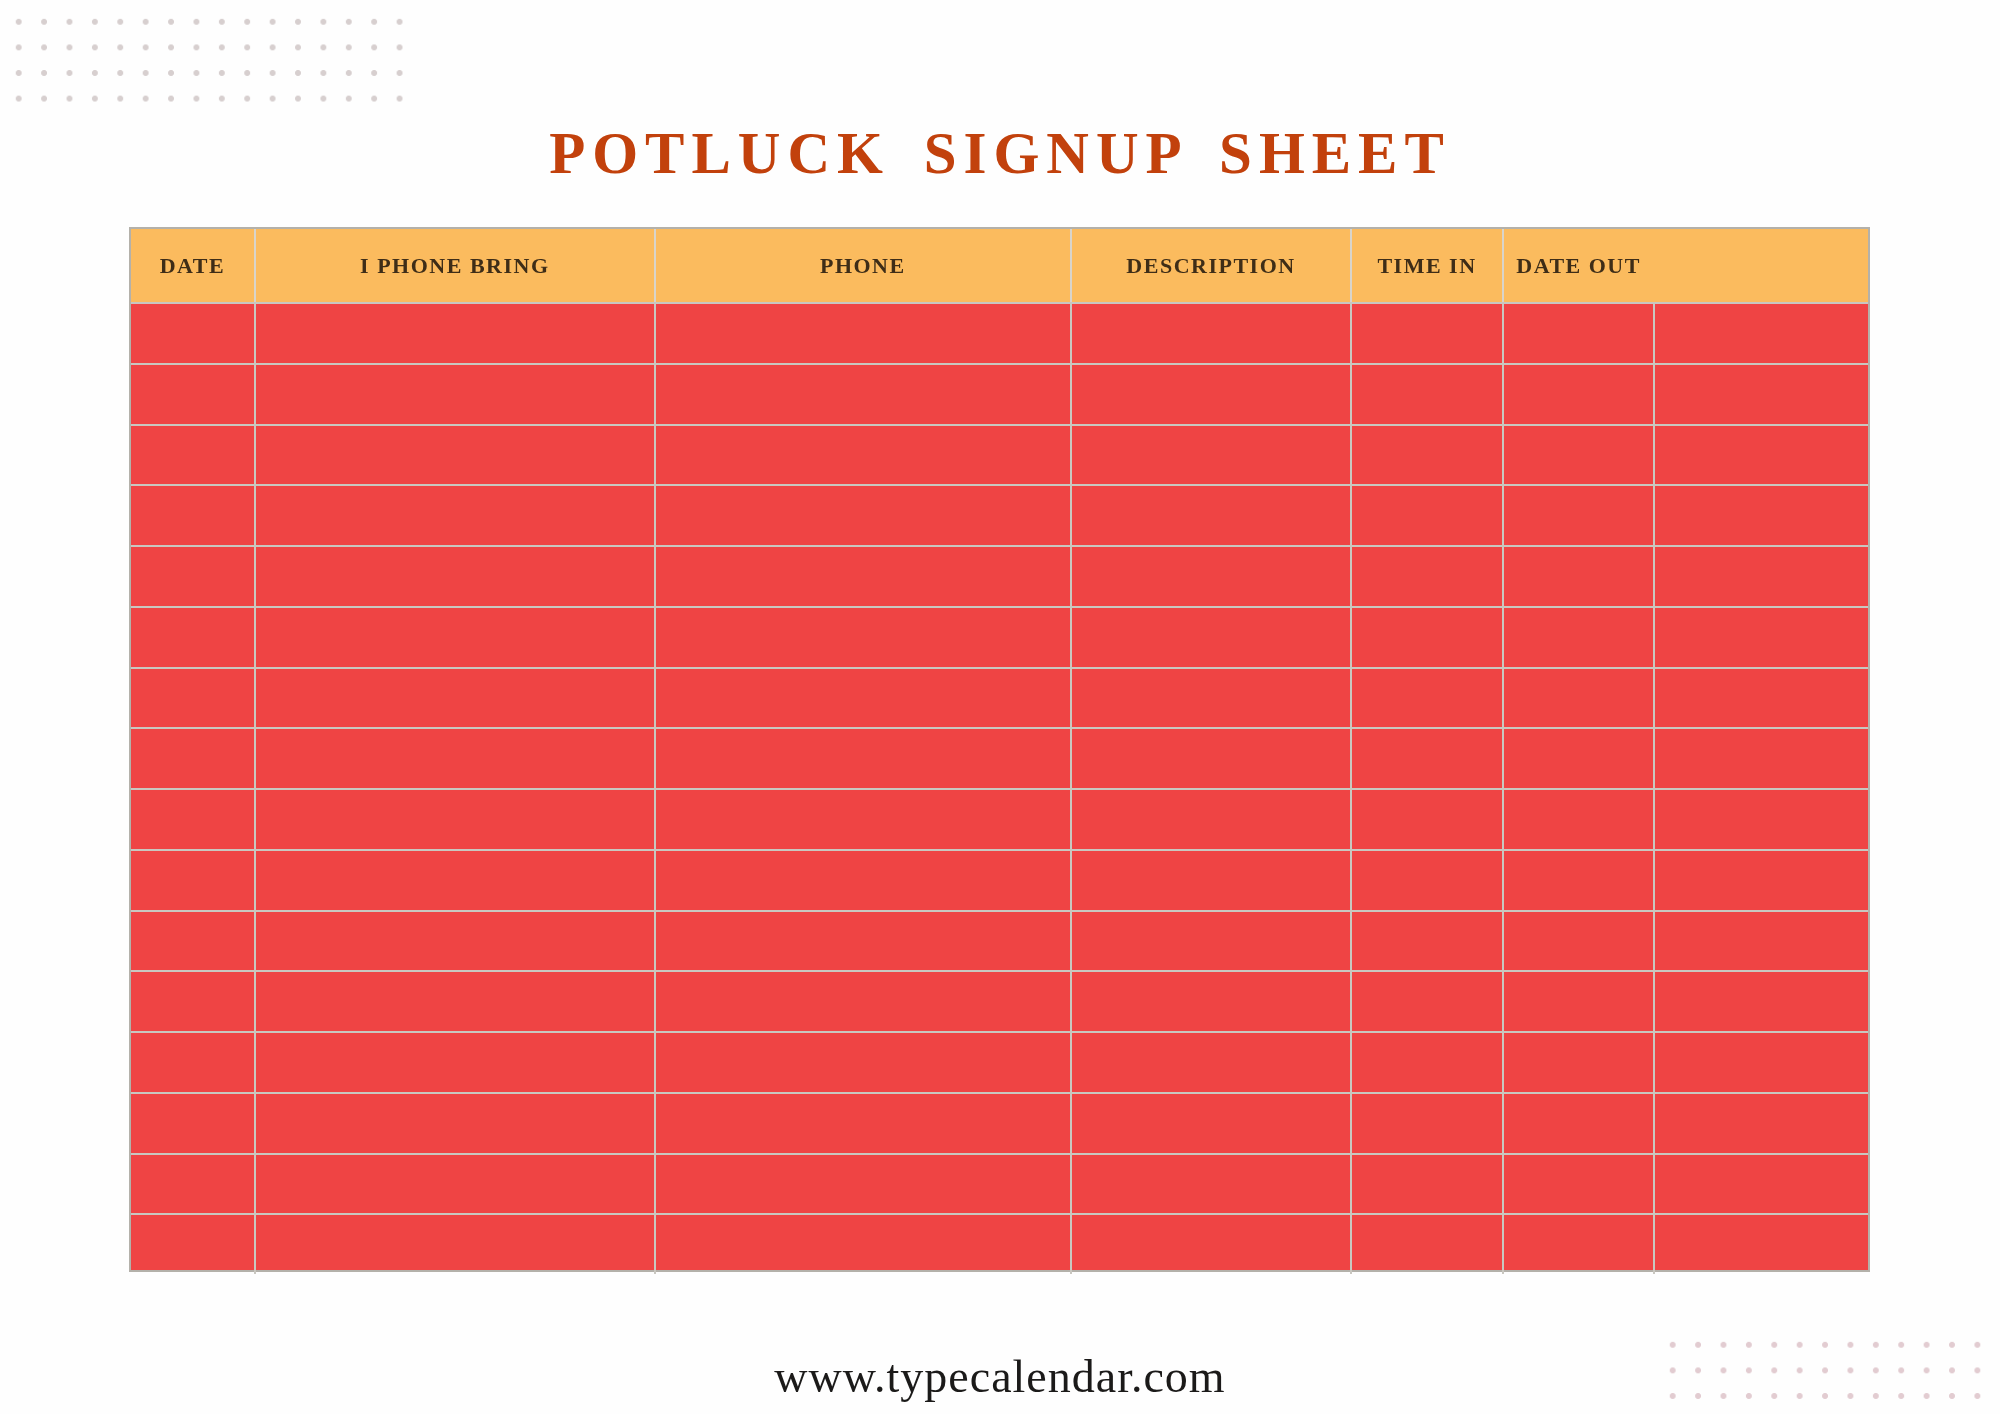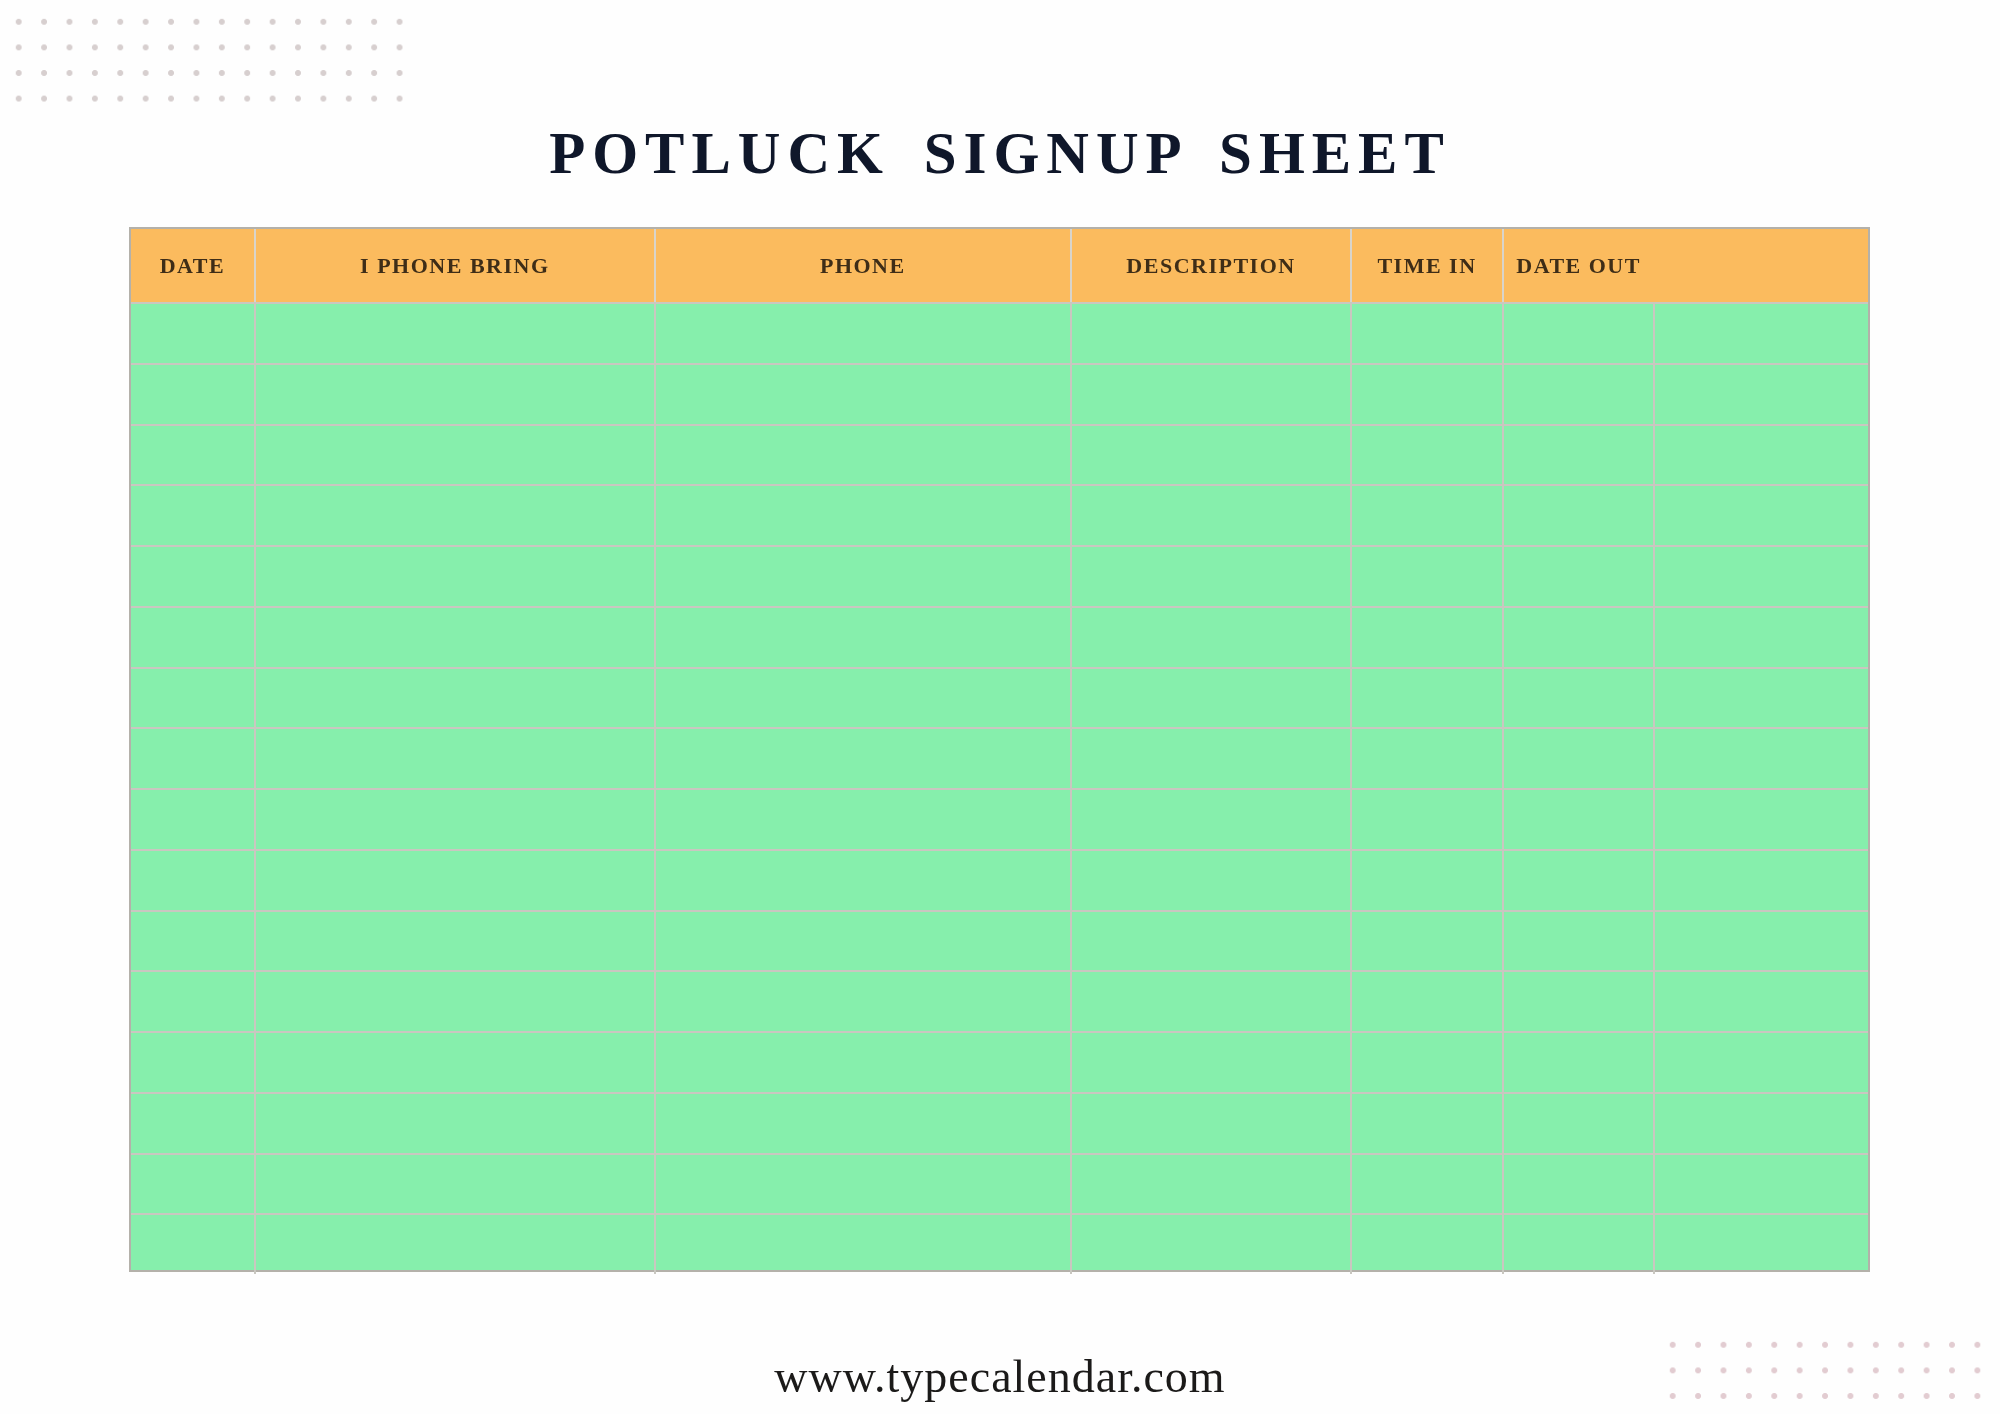--- a/index.html
+++ b/index.html
@@ -29,31 +29,31 @@
 
   
   .title {
     position: absolute;
     left: 0; right: 0; top: 119px;
     text-align: center;
     font-size: 59px;
     font-weight: 700;
     letter-spacing: 7px;
     word-spacing: 12px;
-    color: #0f172a;
+    color: #c2410c;
     white-space: nowrap;
   }
 
   
   .table {
     position: absolute;
     left: 129px; top: 227px;
     width: 1741px; height: 1045px;
     border: 2px solid #b4b1aa;
-    background: #86efac;
+    background: #ef4444;
   }
   .grid-row {
     display: grid;
     grid-template-columns: 7.07% 23.03% 23.95% 16.14% 8.73% 8.73% 12.35%;
   }
   .thead {
     height: 73px;
     background: #fbbb5e; 
   }
   .hcell {

